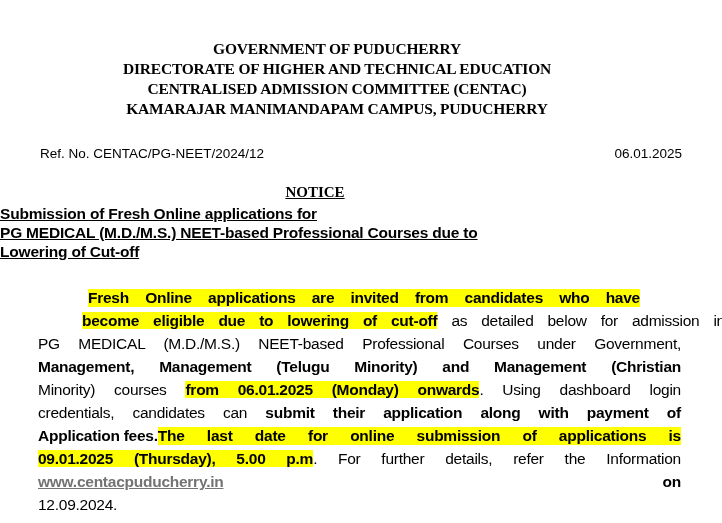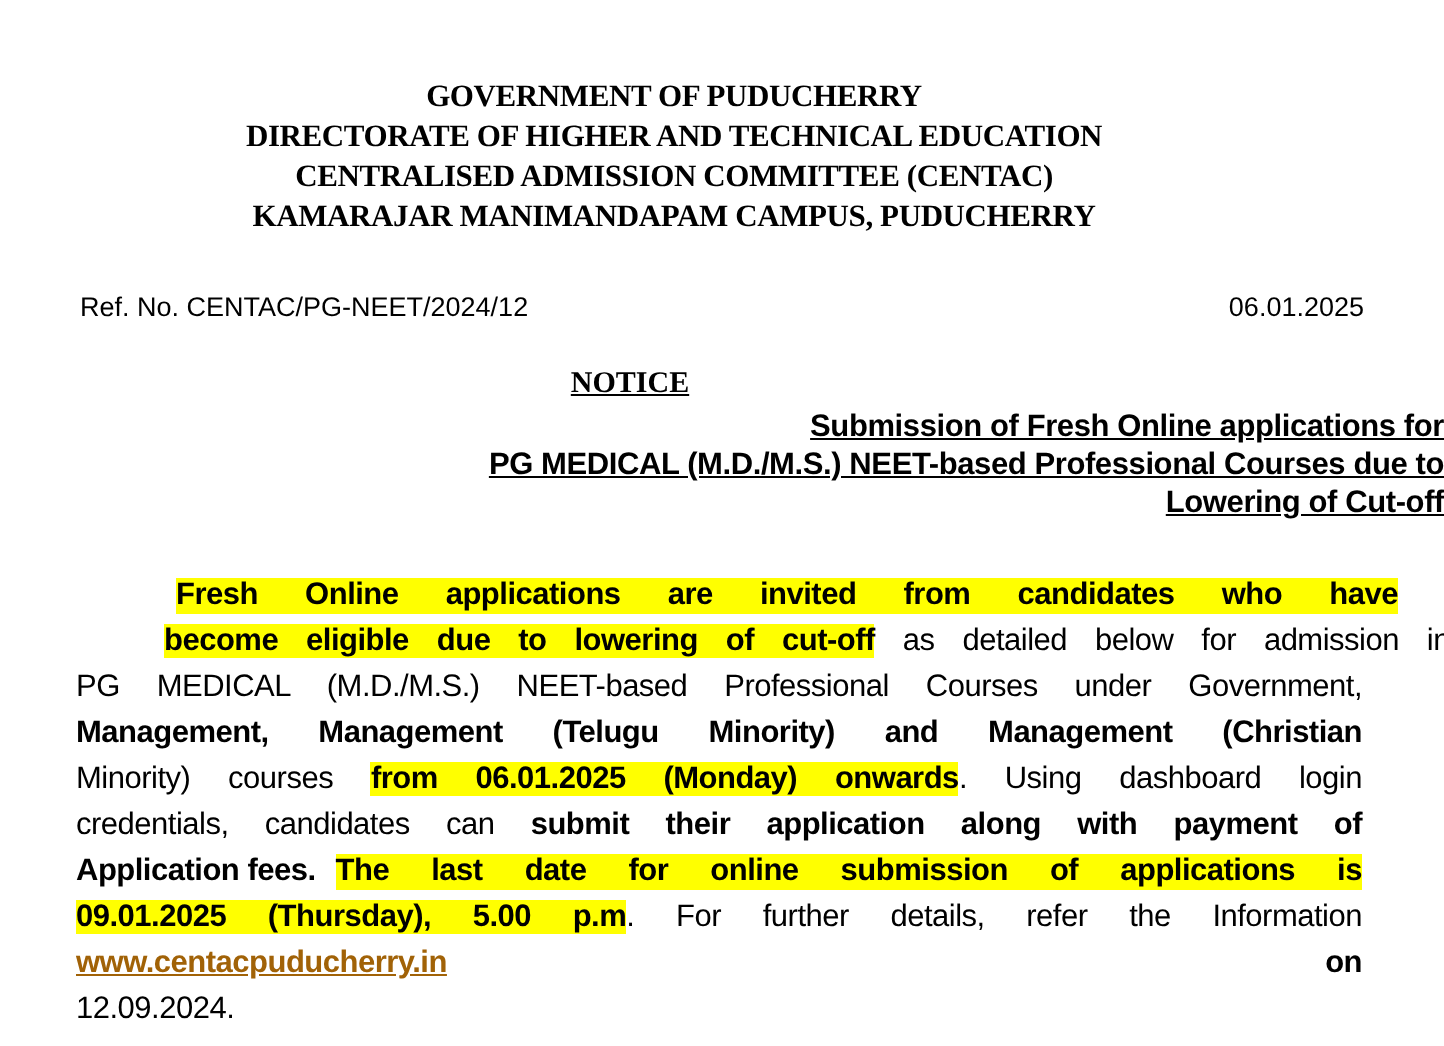--- a/index.html
+++ b/index.html
@@ -4,64 +4,64 @@
 <style>
   html, body { margin:0; padding:0; background:#ffffff; }
   body { width:722px; height:523px; overflow:hidden; position:relative; color:#000; }
   .hdr { position:absolute; left:0; width:674px; text-align:center;
          font-family:"Liberation Serif","DejaVu Serif",serif; font-weight:bold; font-size:15.5px; letter-spacing:-0.2px; }
   .ref { position:absolute; top:146px; left:40px; font-family:"Liberation Sans",sans-serif; font-size:13.5px; }
   .date { position:absolute; top:146px; right:40px; font-family:"Liberation Sans",sans-serif; font-size:13.5px; }
   .notice { position:absolute; top:184px; left:0; width:630px; text-align:center;
             font-family:"Liberation Serif",serif; font-weight:bold; font-size:15px; }
   .notice span { text-decoration:underline; }
-  .sub { position:absolute; left:0; width:722px; text-align:right;
+  .sub { position:absolute; left:0; width:722px; text-align:left;
          font-family:"Liberation Sans",sans-serif; font-weight:bold; font-size:15.5px; letter-spacing:-0.2px; }
   .sub span { text-decoration:underline; }
   .line { position:absolute; left:38px; width:643px; font-family:"Liberation Sans",sans-serif;
           font-size:15.5px; text-align:justify; text-align-last:justify; white-space:nowrap; letter-spacing:-0.25px; line-height:18px; }
   .line.last { text-align-last:left; }
   .b { font-weight:bold; }
   .hl { background:#ffff00; font-weight:bold; }
-  a.link { color:#a16207; font-weight:bold; }
+  a.link { color:#737373; font-weight:bold; }
   .jw { display:flex; justify-content:space-between; }
 </style>
 </head>
 <body>
 
 <div class="hdr" style="top:40px">GOVERNMENT OF PUDUCHERRY</div>
 <div class="hdr" style="top:60px">DIRECTORATE OF HIGHER AND TECHNICAL EDUCATION</div>
 <div class="hdr" style="top:80px">CENTRALISED ADMISSION COMMITTEE (CENTAC)</div>
 <div class="hdr" style="top:100px">KAMARAJAR MANIMANDAPAM CAMPUS, PUDUCHERRY</div>
 
 <div class="ref">Ref. No. CENTAC/PG-NEET/2024/12</div>
 <div class="date">06.01.2025</div>
 
 <div class="notice"><span>NOTICE</span></div>
 
 <div class="sub" style="top:205px"><span>Submission of Fresh Online applications for</span></div>
 <div class="sub" style="top:224px"><span>PG MEDICAL (M.D./M.S.) NEET-based Professional Courses due to</span></div>
 <div class="sub" style="top:243px"><span>Lowering of Cut-off</span></div>
 
-<div class="line jw" style="top:289px; left:88px; width:611px;">
+<div class="line jw" style="top:289px; left:88px; width:552px;">
   <span class="hl" style="width:100%;display:block;text-align:justify;text-align-last:justify;">Fresh Online applications are invited from candidates who have</span>
 </div>
 
 <div class="line" style="top:312px;margin-left:44px;"><span class="hl">become eligible due to lowering of cut-off</span><span> as detailed below for admission in</span></div>
 
 <div class="line" style="top:335px;">PG MEDICAL (M.D./M.S.) NEET-based Professional Courses under Government,</div>
 
 <div class="line" style="top:358px;font-weight:bold;">Management, Management (Telugu Minority) and Management (Christian</div>
 
 <div class="line" style="top:381px;"><span>Minority) courses </span><span class="hl">from 06.01.2025 (Monday) onwards</span><span>. Using dashboard login</span></div>
 
 <div class="line" style="top:404px;"><span>credentials, candidates can </span><span class="b">submit their application along with payment of</span></div>
 
 <div class="line jw" style="top:427px;">
-  <span class="b" style="margin-right:10px">Application fees.</span>
+  <span class="b" style="">Application fees.</span>
   <span class="hl" style="flex:1;display:block;text-align:justify;text-align-last:justify;">The last date for online submission of applications is</span>
 </div>
 
 <div class="line" style="top:450px;"><span class="hl">09.01.2025 (Thursday), 5.00 p.m</span><span>. For further details, refer the Information</span></div>
 
 <div class="line jw" style="top:473px;">
   <a class="link" href="#">www.centacpuducherry.in</a>
   <span class="b">on</span>
 </div>
 

